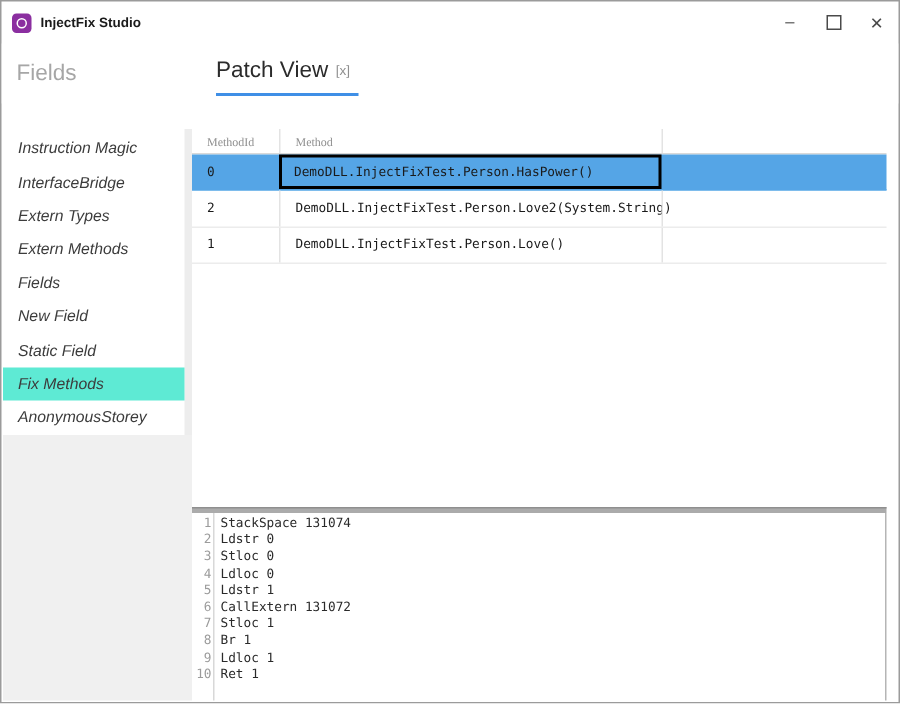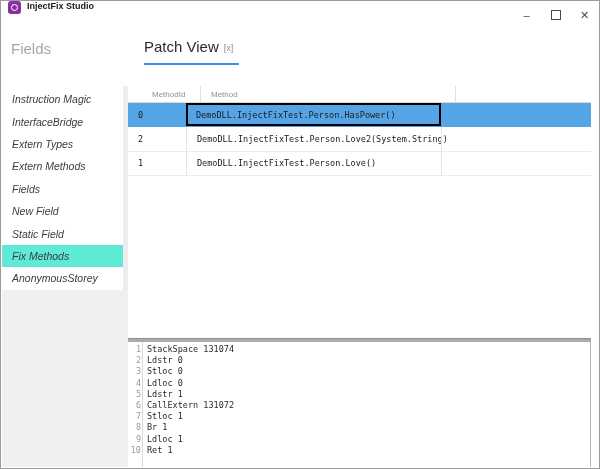--- a/index.html
+++ b/index.html
@@ -1,20 +1,20 @@
 <!DOCTYPE html>
 <html><head>
 <meta charset="utf-8">
 <style>
   html,body{margin:0;padding:0;background:#fff;}
   .window{position:relative;width:600px;height:469px;box-sizing:border-box;border:1px solid #9b9b9b;
           background:#fff;overflow:hidden;font-family:"Liberation Sans",sans-serif;}
 
   
-  .titlebar{position:absolute;top:0;left:0;right:0;height:28px;display:flex;padding-left:7px;}
+  .titlebar{position:absolute;top:0;left:0;right:0;height:28px;display:flex;align-items:center;padding-left:7px;}
   .app-icon{width:13px;height:13px;border-radius:3px;background:#8b2fa0;position:relative;flex:0 0 auto;}
   .app-icon::after{content:"";position:absolute;left:3px;top:3px;width:5px;height:5px;border:1.5px solid #fff;border-radius:50%;}
   .title-text{margin-left:6px;font-size:9px;font-weight:700;color:#1a1a1a;}
   .win-controls{margin-left:auto;display:flex;height:100%;align-items:stretch;}
   .win-btn{width:29px;display:flex;align-items:center;justify-content:center;color:#4a4a4a;font-size:11px;cursor:default;}
   .max-glyph{display:inline-block;width:8px;height:8px;border:1px solid #4a4a4a;}
 
   
   .tabbar{position:absolute;top:28px;left:0;right:0;height:40px;background:#fff;}
   .tab{position:absolute;font-size:15px;line-height:18px;}
@@ -25,21 +25,21 @@
   
   .sidebar{position:absolute;left:1px;top:85px;bottom:1px;width:126px;background:#f0f0f0;}
   .listbox{background:#fff;border-right:5px solid #ededed;padding-top:2px;}
   .side-item{height:22.4px;display:flex;align-items:center;padding-left:10px;font-size:10.5px;color:#3c3c3c;cursor:default;font-style:italic;}
   .side-item.selected{background:#5eead4;}
 
   
   .main{position:absolute;left:127px;top:85px;width:463px;bottom:1px;background:#fff;}
 
   .gridhead{height:16px;display:flex;border-bottom:1px solid #d9d9d9;
-            font-family:Liberation Sans, sans-serif;font-size:8px;color:#8f8f8f;padding-left:14px;}
+            font-family:Liberation Serif, serif;font-size:8px;color:#8f8f8f;}
   .hcell{box-sizing:border-box;padding:4px 0 0 10px;height:100%;}
   .hcell-id{width:58px;}
   .hcell-method{width:255px;border-left:1px solid #e3e3e3;}
   .hcell-rest{flex:1;border-left:1px solid #e3e3e3;}
 
   .gridrow{height:23.3px;display:flex;font-family:"DejaVu Sans Mono",monospace;font-size:8.5px;
            color:#1a1a1a;border-bottom:1px solid #ececec;cursor:default;}
   .cell{box-sizing:border-box;display:flex;align-items:center;padding-left:10px;height:100%;}
   .cell-id{width:58px;}
   .cell-method{width:255px;border-left:1px solid #e3e3e3;}

